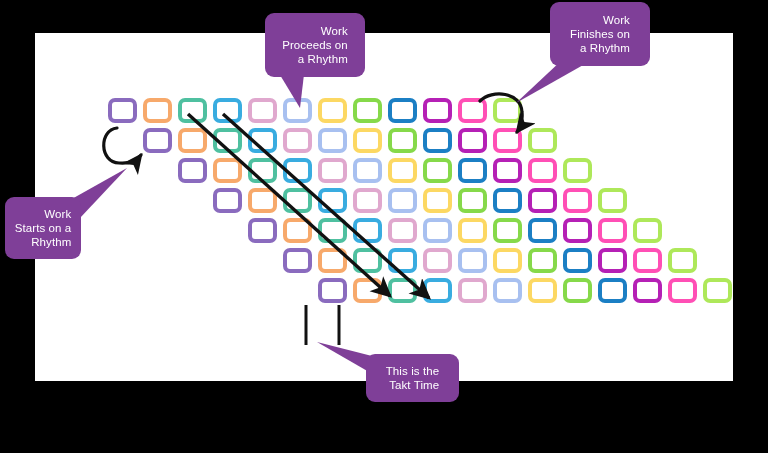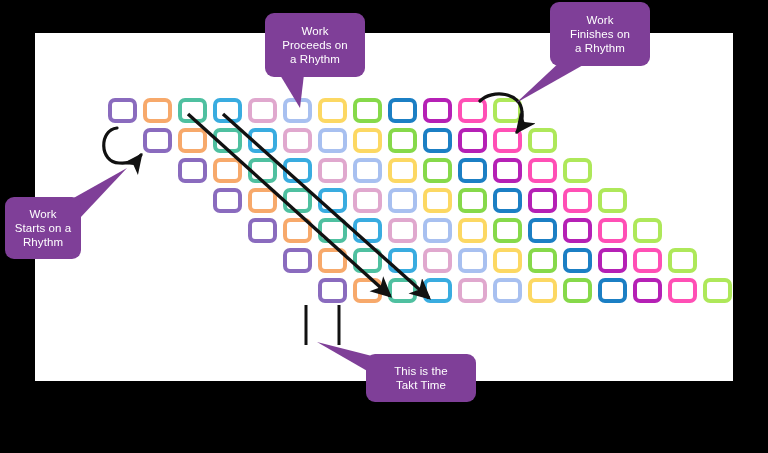--- a/index.html
+++ b/index.html
@@ -53,21 +53,21 @@
   }
 
   
   .bubble {
     position: absolute;
     background: #7F3F98;
     border-radius: 9px;
     color: #ffffff;
     font-size: 11.5px;
     line-height: 14px;
-    text-align: center;
+    text-align: right;
     display: flex;
     align-items: center;
     justify-content: center;
     padding: 6px 8px;
     box-sizing: border-box;
     letter-spacing: 0.1px;
   }
   .bubble span { display: block; white-space: pre-line; }
 
   
@@ -229,18 +229,18 @@
 Proceeds on
 a Rhythm</span>
   </div>
 
   <div class="bubble" style="left:550px; top:2px; width:100px; height:64px;">
     <span>Work
 Finishes on
 a Rhythm</span>
   </div>
 
-  <div class="bubble" style="left:366px; top:354px; width:110px; height:48px;">
+  <div class="bubble" style="left:366px; top:354px; width:93px; height:48px;">
     <span>This is the
 Takt Time</span>
   </div>
 
 </div>
 
 </body></html>

